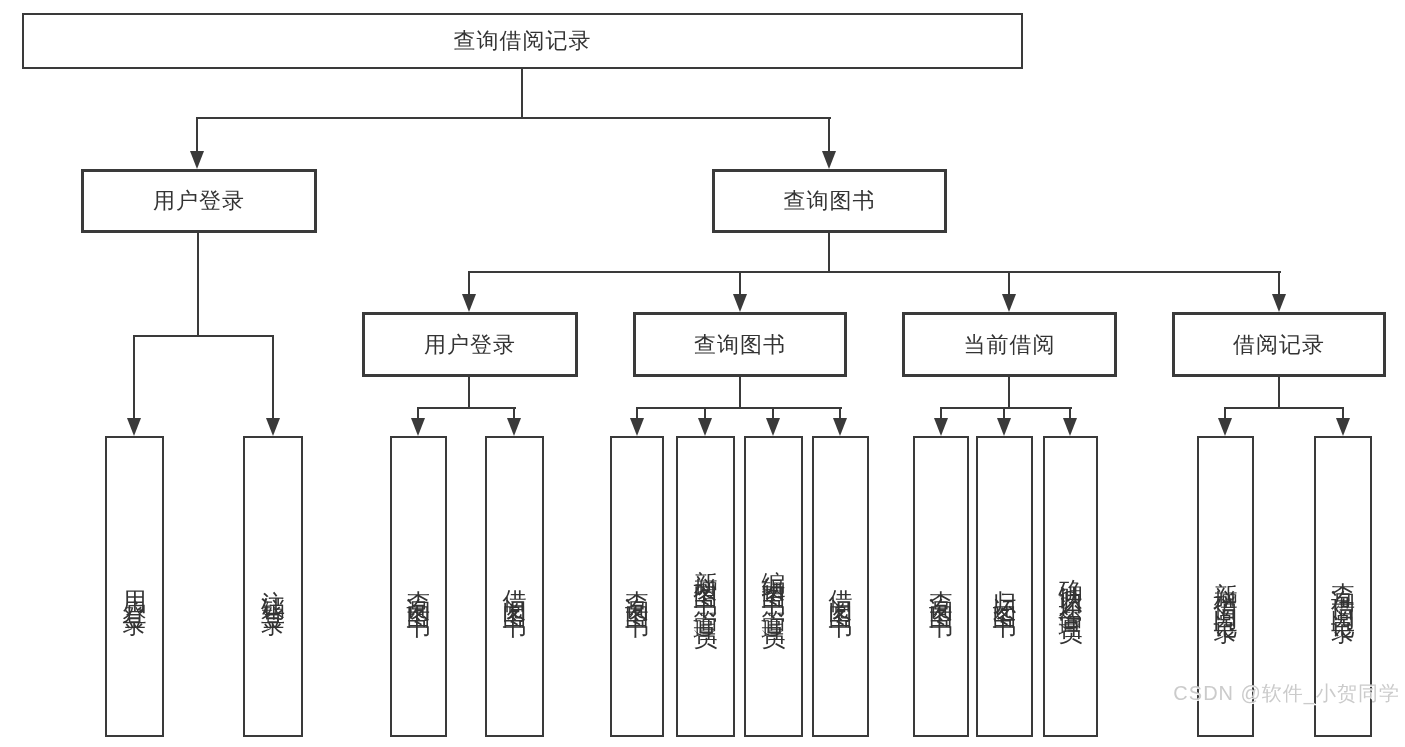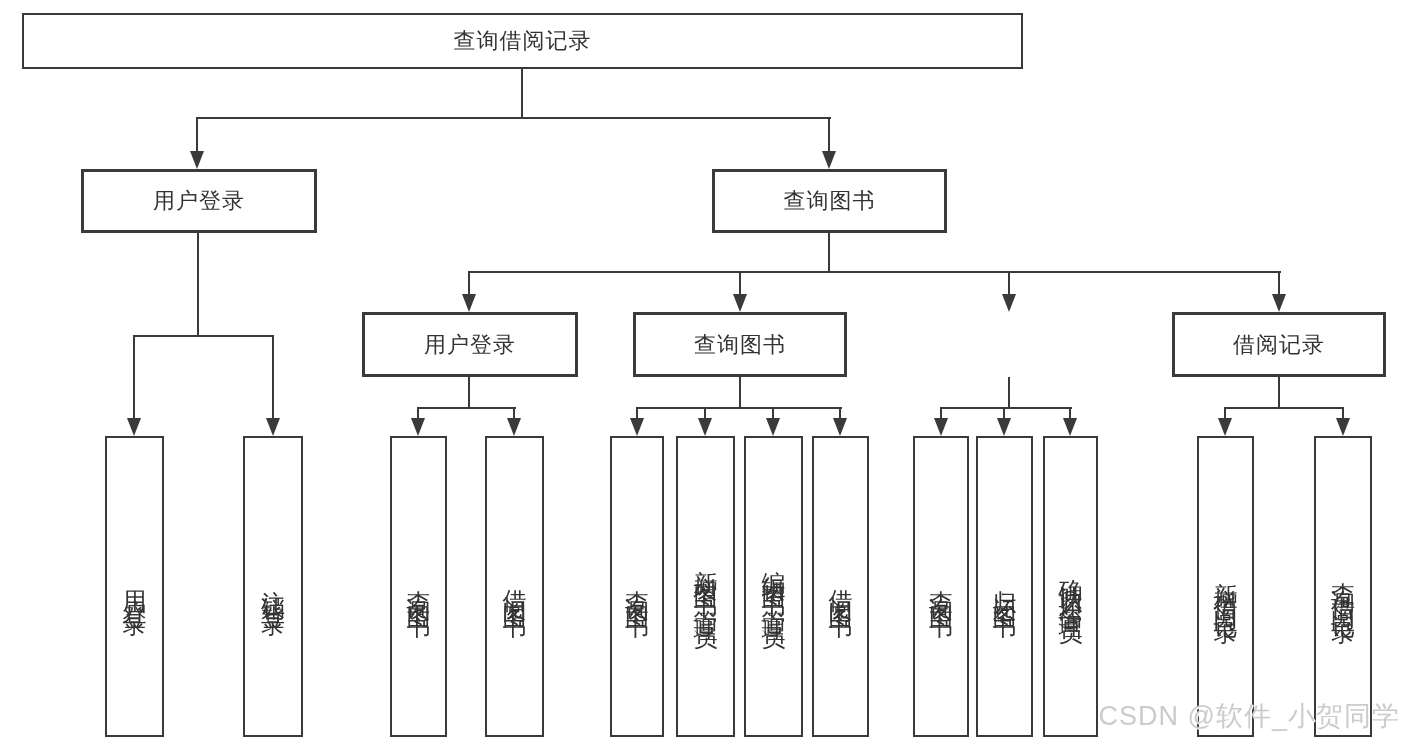--- a/index.html
+++ b/index.html
@@ -47,22 +47,22 @@
   .vline{position:absolute;width:2px;background:var(--line);}
   .hline{position:absolute;height:2px;background:var(--line);}
   .arrow{
     position:absolute;width:0;height:0;
     border-left:7px solid transparent;
     border-right:7px solid transparent;
     border-top:18px solid var(--line);
   }
   #watermark{
     position:absolute;
-    top:698px;right:5px;
-    font-size:27px;
+    top:680px;right:5px;
+    font-size:20px;
     color:var(--wm);
     text-shadow:1px 1px 0 #ffffff;
     z-index:5;
     letter-spacing:1px;
   }
 </style>
 </head>
 <body>
 
 <div id="stage">
@@ -102,20 +102,23 @@
   <div class="arrow" style="left:1002px;top:294px;"></div>
   <div class="vline" style="left:1278px;top:271px;height:25px;"></div>
   <div class="arrow" style="left:1272px;top:294px;"></div>
 
   <div class="box bold" style="left:362px;top:312px;width:216px;height:65px;">
     <span>用户登录</span>
   </div>
   <div class="box bold" style="left:633px;top:312px;width:214px;height:65px;">
     <span>查询图书</span>
   </div>
+  <div class="box bold" style="left:902px;top:312px;width:215px;height:65px;">
+    <span>当前借阅</span>
+  </div>
   <div class="box bold" style="left:1172px;top:312px;width:214px;height:65px;">
     <span>借阅记录</span>
   </div>
 
   <div class="vline" style="left:468px;top:377px;height:31px;"></div>
   <div class="hline" style="left:417px;top:407px;width:99px;"></div>
   <div class="vline" style="left:417px;top:407px;height:12px;"></div>
   <div class="arrow" style="left:411px;top:418px;"></div>
   <div class="vline" style="left:513px;top:407px;height:12px;"></div>
   <div class="arrow" style="left:507px;top:418px;"></div>

